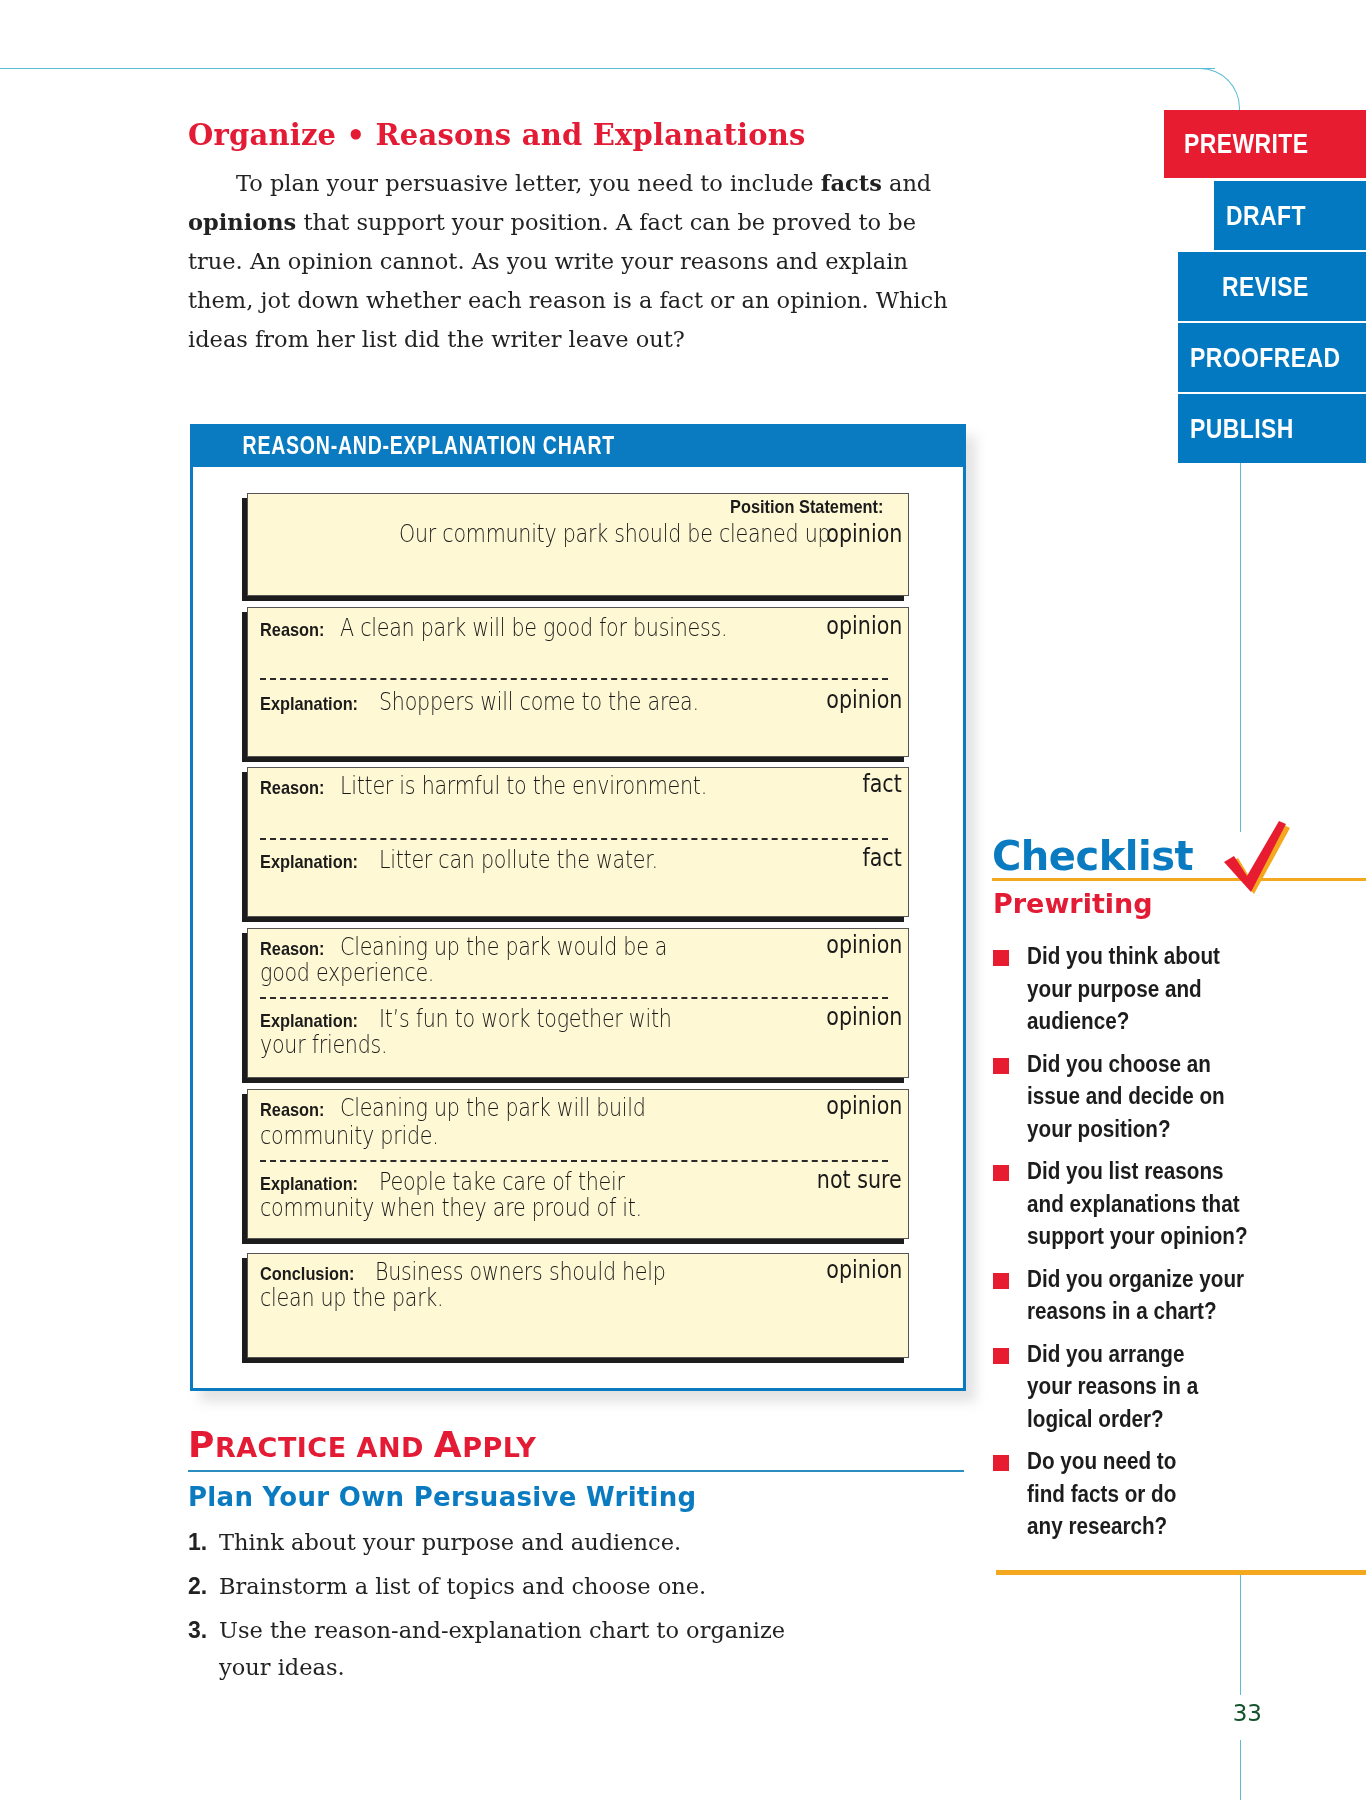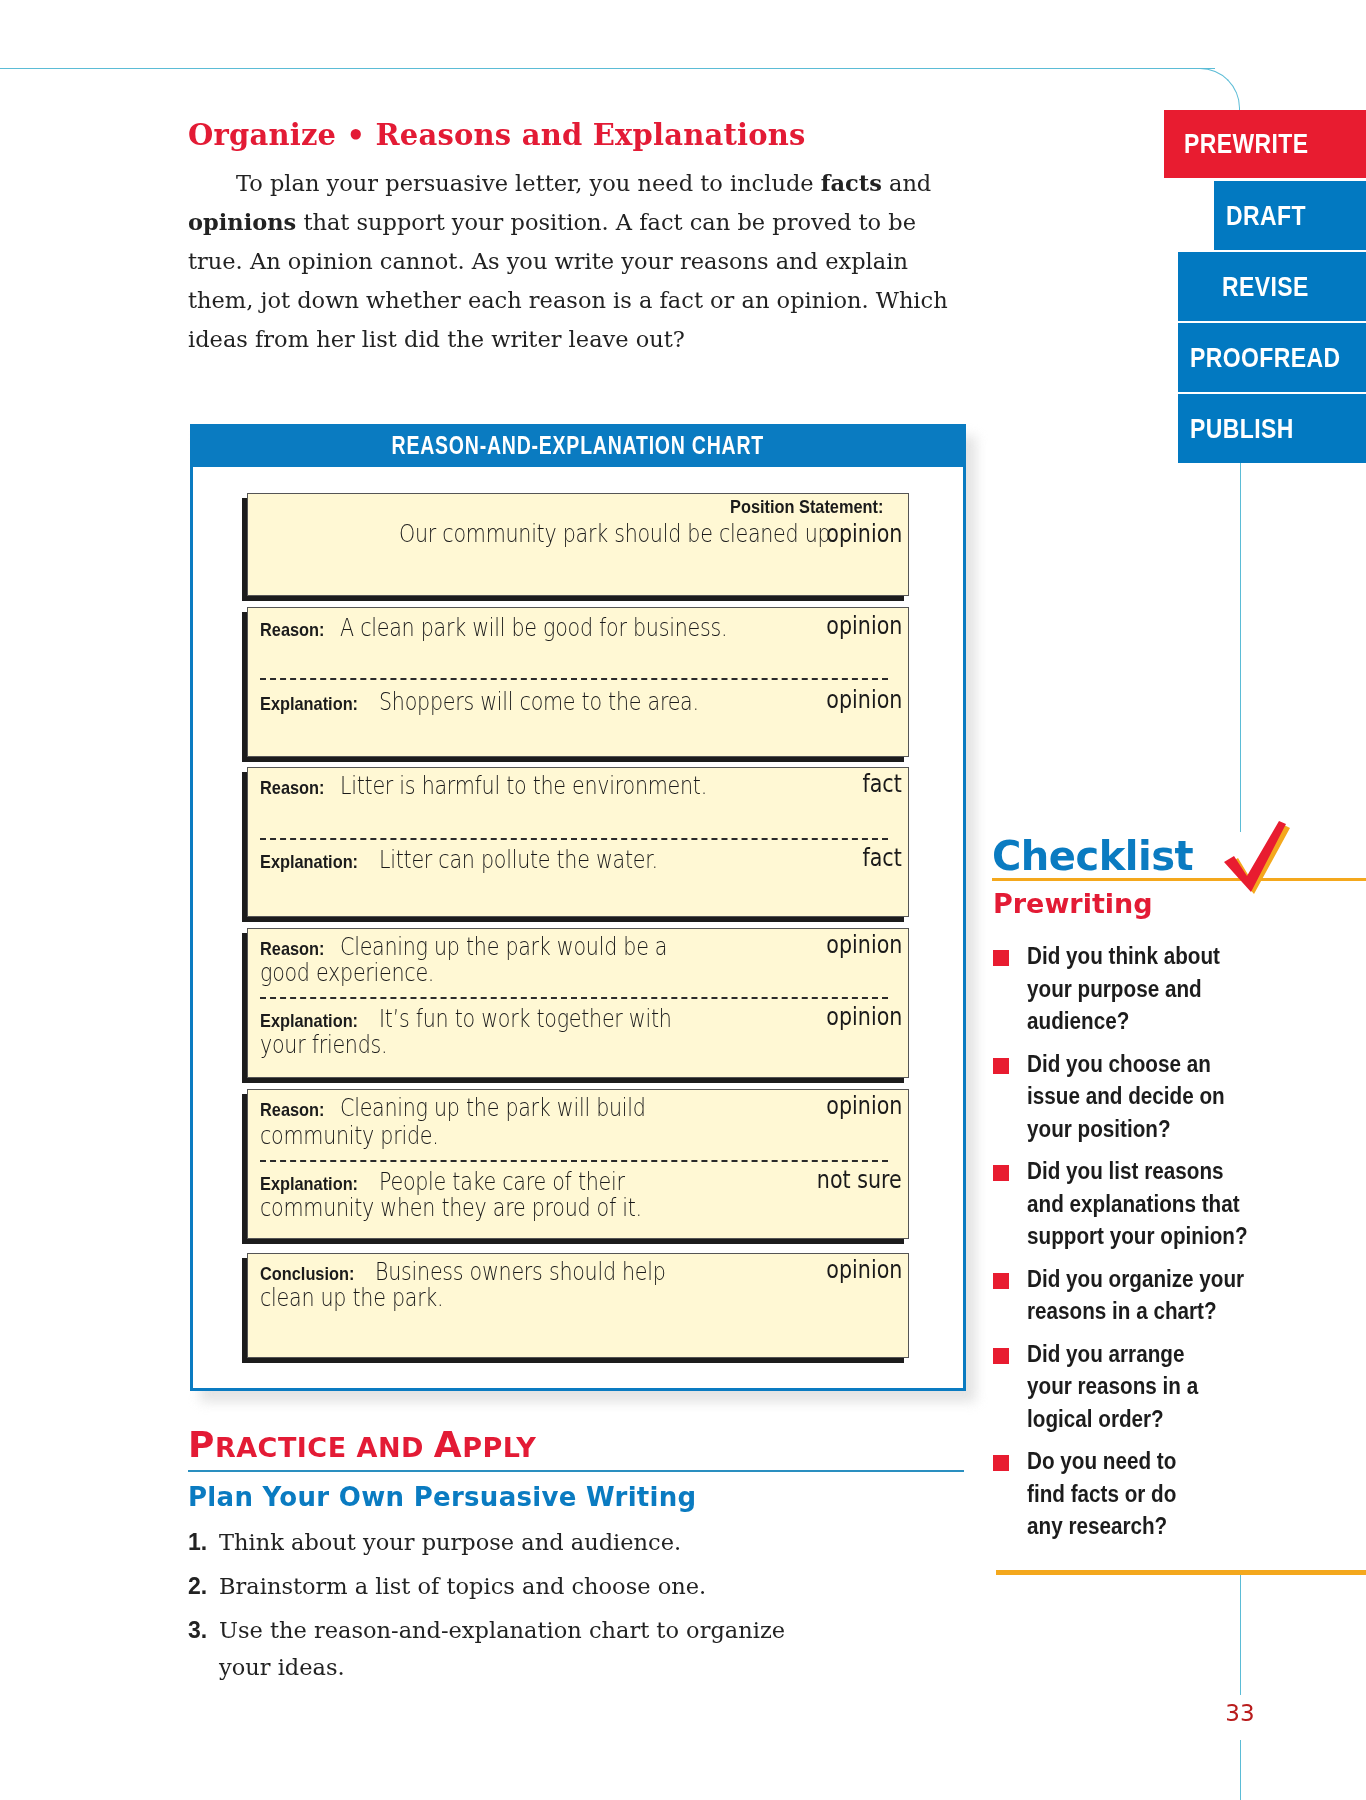--- a/index.html
+++ b/index.html
@@ -18,21 +18,21 @@
 
   
   .tab { color:#fff; font-family:"Liberation Sans", sans-serif; font-weight:bold; font-size:28px; letter-spacing:0.5px; box-sizing:border-box; padding-left:11px; display:flex; align-items:center; transform-origin:left; }
   .tab span { display:inline-block; transform:scaleX(0.82); transform-origin:left; }
   .tab-prewrite { left:1164px; top:110px; width:202px; height:68px; background:#e81c30;padding-left:20px; }
   .tab-blue { left:1178px; width:188px; height:69px; background:#0279c1; padding-left:12px; }
 
   
   .chart-shadow { left:200px; top:436px; width:776px; height:966px; background:#d8d8d8; filter:blur(6px); opacity:0.7; }
   .chart { left:190px; top:424px; width:776px; height:967px; background:#fff; border:3px solid #0a7bc1; box-sizing:border-box; }
-  .chart-head { left:190px; top:424px; width:776px; height:43px; background:#0a7bc1; color:#fff; font-family:"Liberation Sans", sans-serif; font-weight:bold; font-size:25px; letter-spacing:1px; display:flex; align-items:center; justify-content:center; }
+  .chart-head { left:190px; top:424px; width:776px; height:43px; background:#0a7bc1; color:#fff; font-family:"Liberation Sans", sans-serif; font-weight:bold; font-size:25px; letter-spacing:1px; display:flex; align-items:center; justify-content:flex-start; }
   .chart-head span { display:inline-block; transform:scaleX(0.78); }
 
   .box { left:247px; width:662px; background:#fff8d4; border:1px solid #555; box-sizing:border-box; box-shadow:-5px 5px 0 #1c1c1c; }
   .lbl { font-family:"Liberation Sans", sans-serif; font-weight:bold; font-size:19px; color:#1b1b1b; white-space:nowrap; display:inline-block; transform:scaleX(0.86); transform-origin:left; }
   .hand { font-family:"DejaVu Sans", sans-serif; font-size:24px; color:#1a1a1a; font-weight:300; letter-spacing:-0.3px; transform:scaleX(0.86); transform-origin:left; display:inline-block; white-space:nowrap; }
   .cls { font-family:"DejaVu Sans", sans-serif; font-size:24px; color:#1a1a1a; position:absolute; right:6px; transform:scaleX(0.86); transform-origin:right; white-space:nowrap; }
   .row { position:absolute; left:12px; right:0; }
   .dash { position:absolute; left:12px; right:20px; height:0; border-top:2.5px dashed #2a2a2a; }
 
   
@@ -49,21 +49,21 @@
   .check-title { left:992px; top:833px; font-family:"DejaVu Sans", sans-serif; font-weight:bold; font-size:40px; color:#0a7bc1; letter-spacing:-0.5px; white-space:nowrap; }
   .check-yellow { left:992px; top:878px; width:374px; border-top:3px solid #f4a81d; }
   .checkmark { left:1222px; top:818px; width:70px; height:78px; }
   .prewriting { left:993px; top:888px; font-family:"DejaVu Sans", sans-serif; font-weight:bold; font-size:27px; color:#e31b35; white-space:nowrap; }
   .check-list { left:993px; top:940px; width:300px; margin:0; padding:0; list-style:none; }
   .check-list li { position:relative; padding-left:34px; font-family:"Liberation Sans", sans-serif; font-weight:bold; font-size:23.5px; line-height:32.5px; color:#1c1c1c; margin-bottom:10px; }
   .check-list li .inner { display:inline-block; transform:scaleX(0.88); transform-origin:left; }
   .check-list li .sq { position:absolute; left:0; top:10px; width:16px; height:16px; background:#e81c30; }
   .check-bottom { left:996px; top:1570px; width:370px; border-top:5px solid #f4a81d; }
 
-  .page-num { left:1218px; top:1700px; width:44px; text-align:center; font-family:"DejaVu Sans", sans-serif; font-size:23px; color:#b91c1c; }
+  .page-num { left:1218px; top:1700px; width:44px; text-align:right; font-family:"DejaVu Sans", sans-serif; font-size:23px; color:#14532d; }
 </style>
 </head>
 <body>
 
 <div class="abs top-rule"></div>
 <div class="abs top-corner"></div>
 <div class="abs vline" style="top:462px;height:370px;"></div>
 <div class="abs vline" style="top:1575px;height:120px;"></div>
 <div class="abs vline" style="top:1740px;height:60px;"></div>
 

